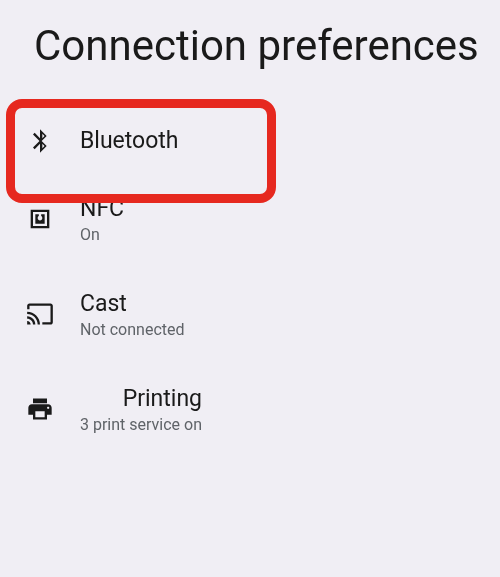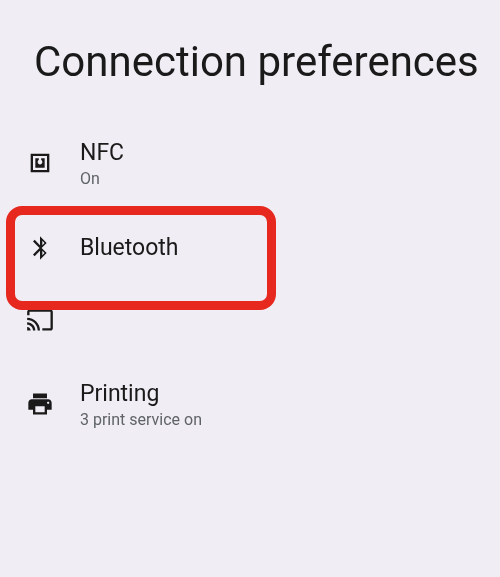--- a/index.html
+++ b/index.html
@@ -8,21 +8,21 @@
       height: 577px;
       background: #f0eef4;
       font-family: 'Roboto', 'Segoe UI', Arial, sans-serif;
       color: #1a1a1a;
       overflow: hidden;
     }
     .page-title {
       font-size: 42px;
       font-weight: 400;
       line-height: 1.25;
-      padding: 36px 0 24px 34px;
+      padding: 20px 0 24px 34px;
       color: #1a1a1a;
     }
     .list { padding-top: 8px; }
     .list-item {
       display: flex;
       align-items: center;
       padding: 22px 0 22px 0;
       cursor: pointer;
     }
     .icon-wrap {
@@ -57,58 +57,62 @@
       left: 6px;
       top: -6px;
       width: 252px;
       height: 86px;
       border: 9px solid #e6281f;
       border-radius: 16px;
       pointer-events: none;
     }
     .nfc-item { padding-top: 18px; padding-bottom: 24px; }
     .cast-item { padding-top: 22px; padding-bottom: 24px; }
-    .print-item { padding-top: 22px; padding-bottom: 24px; }
+    .print-item { padding-top: 22px; padding-bottom: 24px; text-align: right; }
   </style>
 </head>
 <body>
 
 <h1 class="page-title">Connection preferences</h1>
 
 <div class="list">
+
+  <div class="list-item highlight">
+    <span class="icon-wrap">
+      <svg viewBox="0 0 24 24">
+          <path d="M17.71 7.71 12 2v7.59L7.41 5 6 6.41 11.59 12 6 17.59 7.41 19 12 14.41V22l5.71-5.71L13.41 12l4.3-4.29zM14 5.83l1.88 1.88L14 9.59V5.83zm1.88 10.46L14 18.17v-3.76l1.88 1.88z"></path>
+        </svg>
+    </span>
+    <div class="item-text">
+      <span class="item-label">Bluetooth</span>
+    </div>
+  </div>
 
   <div class="list-item nfc-item">
     <span class="icon-wrap">
       <svg viewBox="0 0 24 24">
           <path d="M4 4h16v16H4V4zm2 2v12h12V6H6zm2 2h3v1.5c-.6.35-1 .98-1 1.72 0 1.1.9 2 2 2s2-.9 2-2c0-.74-.4-1.37-1-1.72V8h3v8H8V8z" fill-rule="evenodd"></path>
         </svg>
     </span>
     <div class="item-text">
       <span class="item-label">NFC</span>
       <span class="item-status">On</span>
     </div>
   </div>
 
-  <div class="list-item highlight">
-    <span class="icon-wrap">
-      <svg viewBox="0 0 24 24">
-          <path d="M17.71 7.71 12 2v7.59L7.41 5 6 6.41 11.59 12 6 17.59 7.41 19 12 14.41V22l5.71-5.71L13.41 12l4.3-4.29zM14 5.83l1.88 1.88L14 9.59V5.83zm1.88 10.46L14 18.17v-3.76l1.88 1.88z"></path>
-        </svg>
-    </span>
-    <div class="item-text">
-      <span class="item-label">Bluetooth</span>
-    </div>
-  </div>
-
   <div class="list-item cast-item">
     <span class="icon-wrap">
       <svg viewBox="0 0 24 24">
           <path d="M21 3H3c-1.1 0-2 .9-2 2v3h2V5h18v14h-7v2h7c1.1 0 2-.9 2-2V5c0-1.1-.9-2-2-2zM1 18v3h3c0-1.66-1.34-3-3-3zm0-4v2c2.76 0 5 2.24 5 5h2c0-3.87-3.13-7-7-7zm0-4v2c4.97 0 9 4.03 9 9h2c0-6.08-4.93-11-11-11z"></path>
         </svg>
     </span>
+    <div class="item-text">
+      <span class="item-label">Cast</span>
+      <span class="item-status">Not connected</span>
+    </div>
   </div>
 
   <div class="list-item print-item">
     <span class="icon-wrap">
       <svg viewBox="0 0 24 24">
           <path d="M19 8H5c-1.66 0-3 1.34-3 3v6h4v4h12v-4h4v-6c0-1.66-1.34-3-3-3zm-3 11H8v-5h8v5zm3-7c-.55 0-1-.45-1-1s.45-1 1-1 1 .45 1 1-.45 1-1 1zm-1-9H6v4h12V3z"></path>
         </svg>
     </span>
     <div class="item-text">
       <span class="item-label">Printing</span>

